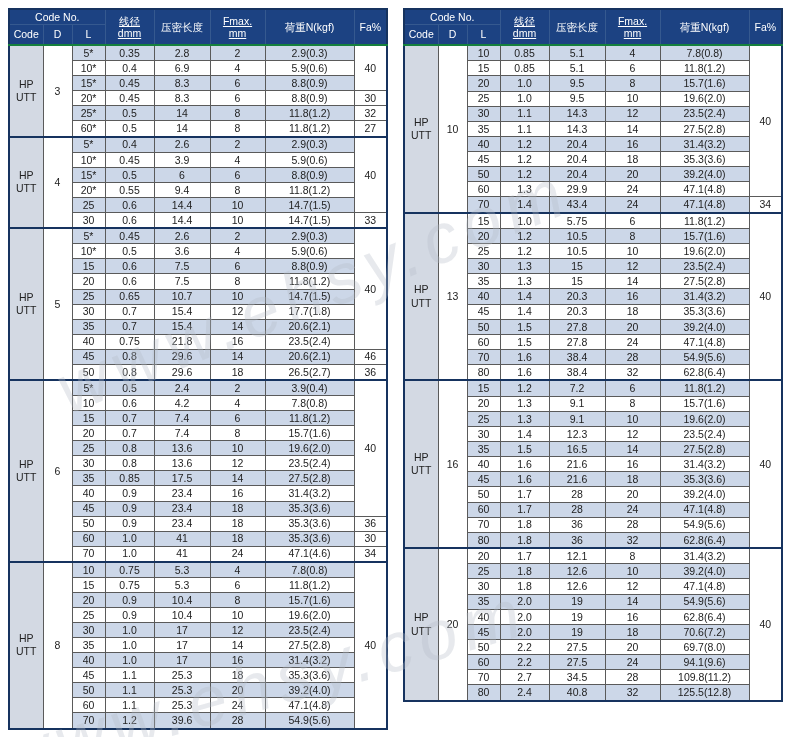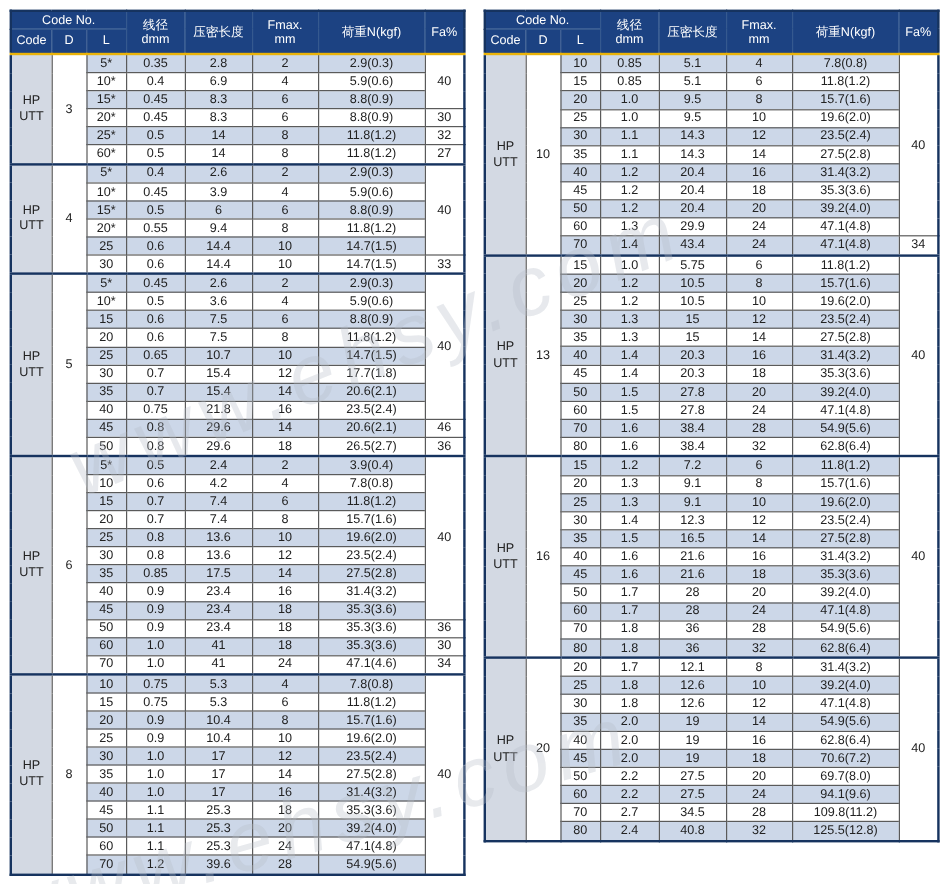--- a/index.html
+++ b/index.html
@@ -18,22 +18,22 @@
   }
   table[data-table="0"]{height:722px;}
   table[data-table="1"]{height:694px;}
   thead th{
     background:#1c4282;color:#ffffff;font-weight:normal;
     border:1px solid #35598f;text-align:center;vertical-align:middle;
     padding:0;line-height:1.15;font-size:10.5px;
   }
   thead tr.h1{height:15px;}
   thead tr.h2{height:21px;}
-  thead{border-bottom:2px solid #eab308;}
-  th span{display:block;}
+  thead{border-bottom:2px solid #15803d;}
+  th span{display:block;text-decoration:underline;}
   tbody td{
     border:1px solid #5a5a5a;text-align:center;vertical-align:middle;
     padding:0;background:#ffffff;line-height:1;
   }
   tbody td.sh{background:#ccd7e8;}
   tbody td.code-cell{background:#d3d9e3;line-height:1.25;}
   tbody td.d-cell{background:#ffffff;}
   tbody td.fa-cell{background:#ffffff;}
   tr.group-start td{border-top:2px solid #16335f;}
   .watermark{

